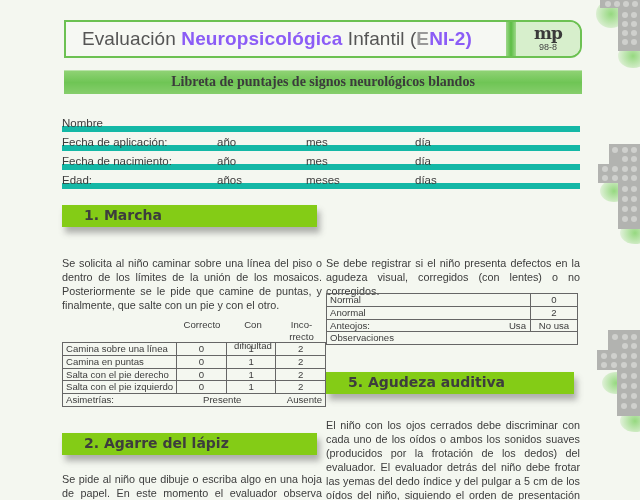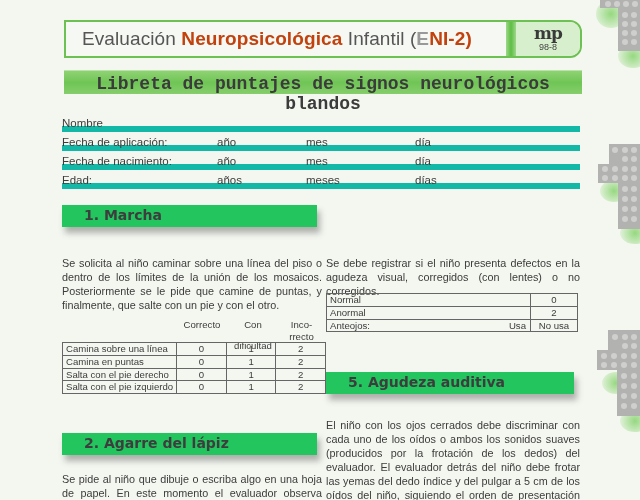--- a/index.html
+++ b/index.html
@@ -15,21 +15,21 @@
   
   .header-box {
     position: absolute; left: 64px; top: 20px; width: 518px; height: 38px;
     border: 2px solid #6cc152; border-radius: 0 12px 12px 0;
     background: #f6f8f3;
   }
   .header-title {
     position: absolute; left: 16px; top: 6px;
     font-size: 19px; color: #555; letter-spacing: 0.1px;
   }
-  .header-title b { font-weight: bold; color: #c2410c; }
+  .header-title b { font-weight: bold; color: #8b5cf6; }
   .header-title .eni-e { color: #999; }
   .header-strip {
     position: absolute; left: 440px; top: 0; width: 10px; height: 34px;
     background: linear-gradient(90deg, #9ed88a, #5cbd44, #9ed88a);
   }
   .header-logo-area {
     position: absolute; left: 450px; top: 0; width: 64px; height: 34px;
     background: #d7efcc; border-radius: 0 10px 10px 0;
     text-align: center;
   }
@@ -37,36 +37,36 @@
   .logo-num { font-size: 9px; color: #444; line-height: 10px; }
 
   
   .subtitle-band {
     position: absolute; left: 64px; top: 70px; width: 518px; height: 24px;
     background: linear-gradient(180deg, #8fd274 0%, #6fc555 50%, #86ce6c 100%);
     border-top: 1px solid #b9e3a8;
   }
   .subtitle-text {
     position: absolute; left: 0; right: 0; top: 3px; text-align: center;
-    font-family: Liberation Mono, monospace; font-weight: bold; font-size: 18px; color: #3b3b3b;
+    font-family: Liberation Serif, serif; font-weight: bold; font-size: 14px; color: #3b3b3b;
   }
 
   
   .info { position: absolute; left: 62px; top: 113px; width: 518px; }
   .info-row {
     position: relative; height: 19px; border-bottom: 6px solid #14b8a6;
     font-size: 11.5px; color: #3c3c3c;
   }
   .info-row span { position: absolute; top: 4px; }
   .c0 { left: 0; } .c1 { left: 155px; } .c2 { left: 244px; } .c3 { left: 353px; }
 
   
   .sec-head {
     position: absolute; height: 22px;
-    background: #22c55e;
+    background: #84cc16;
     box-shadow: 3px 6px 6px rgba(90,90,90,0.45);
     padding-left: 48px;
   }
   .sec-head span {
     position: absolute; left: 22px; top: 2px;
     font-family: "DejaVu Sans", sans-serif; font-weight: bold; font-size: 14px; color: #3d3d3d;
   }
 
   .para {
     position: absolute; font-size: 10.8px; line-height: 14px; color: #3c3c3c; text-align: justify;
@@ -175,20 +175,25 @@
         <div class="v">0</div>
         <div class="v">1</div>
         <div class="v last">2</div>
       </div>
       <div class="mt-row">
         <div class="lab">Salta con el pie izquierdo</div>
         <div class="v">0</div>
         <div class="v">1</div>
         <div class="v last">2</div>
       </div>
+      <div class="mt-row asym">
+        <div class="lab">Asimetrías:</div>
+        <div class="pres">Presente</div>
+        <div class="aus">Ausente</div>
+      </div>
     </div>
   </div>
 
   <div class="sec-head" style="left:62px; top:433px; width:255px;">
     <span>2. Agarre del lápiz</span>
   </div>
   <div class="para" style="left:62px; top:472px; width:260px;">Se pide al niño que dibuje o escriba algo en una hoja de papel. En este momento el evaluador observa como</div>
 
   <div class="para" style="left:326px; top:256px; width:254px;">Se debe registrar si el niño presenta defectos en la agudeza visual, corregidos (con lentes) o no corregidos.</div>
 
@@ -200,20 +205,23 @@
     </div>
     <div class="vt-row">
       <div class="lab">Anormal</div>
       <div class="mid"></div>
       <div class="v">2</div>
     </div>
     <div class="vt-row">
       <div class="lab">Anteojos:</div>
       <div class="mid">Usa</div>
       <div class="v">No usa</div>
+    </div>
+    <div class="vt-row">
+      <div class="lab">Observaciones</div>
     </div>
   </div>
 
   <div class="sec-head" style="left:326px; top:372px; width:248px;">
     <span>5. Agudeza auditiva</span>
   </div>
   <div class="para" style="left:326px; top:418px; width:254px;">El niño con los ojos cerrados debe discriminar con cada uno de los oídos o ambos los sonidos suaves (producidos por la frotación de los dedos) del evaluador. El evaluador detrás del niño debe frotar las yemas del dedo índice y del pulgar a 5 cm de los oídos del niño, siguiendo el orden de presentación de los estímulos</div>
 
   <div>
     <div class="glow" style="left:596px; top:0px; width:30px; height:28px;"></div>

